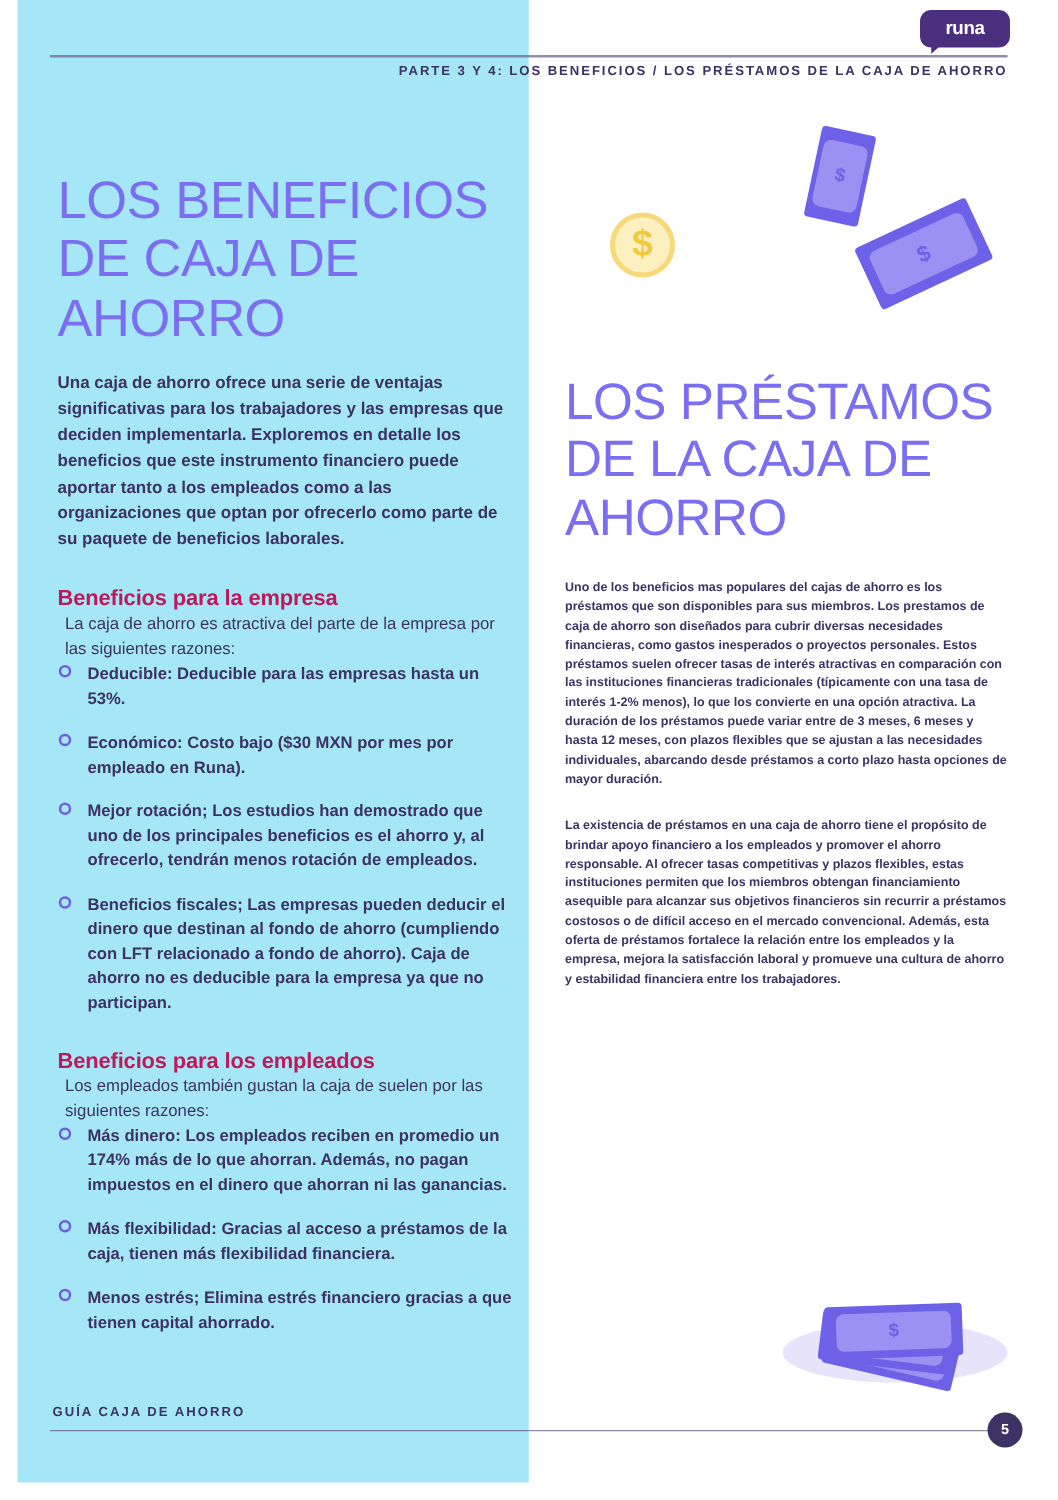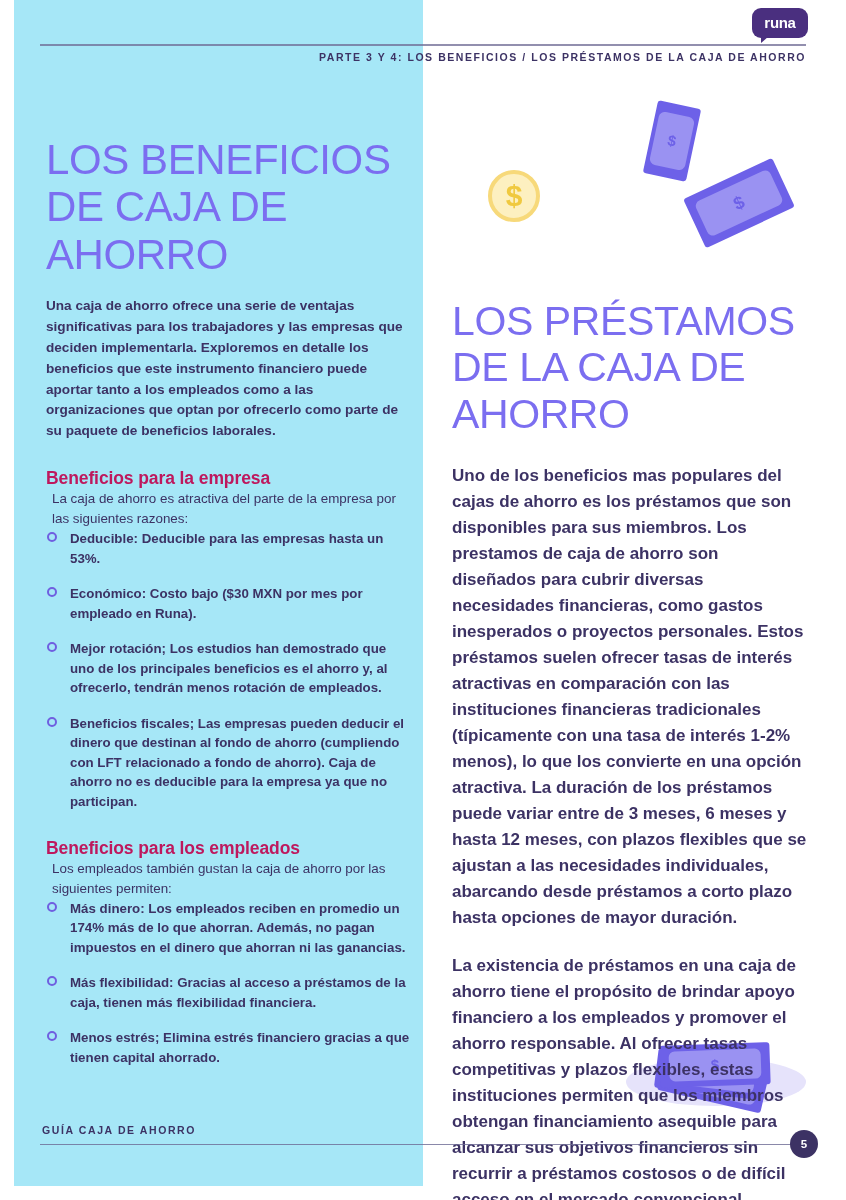--- a/index.html
+++ b/index.html
@@ -49,21 +49,21 @@
     letter-spacing: 1.55px;
     color: #3c3264;
     text-align: right;
     white-space: nowrap;
   }
 
   .logo {
     position: absolute;
     right: 38px;
     top: 8px;
-    width: 56px;
+    width: 72px;
     height: 30px;
   }
   .logo-bubble {
     position: absolute;
     inset: 0;
     background: #4a2f7f;
     border-radius: 9px;
   }
   .logo-tail {
     position: absolute;
@@ -148,21 +148,21 @@
   ul.bullets li .dot {
     position: absolute;
     left: 1px;
     top: 3px;
     width: 10px;
     height: 10px;
     border: 2.4px solid #6f5fe0;
     border-radius: 50%;
   }
 
-  .col-right p.body { margin-top: 22px; font-size: 17px; line-height: 1.53; }
+  .col-right p.body { margin-top: 22px; font-size: 10px; line-height: 1.53; }
   .col-right p.body.first { margin-top: 26px; }
 
   
   .footer-rule {
     position: absolute;
     left: 40px;
     right: 40px;
     bottom: 55px;
     height: 1.5px;
     background: #6d6a93;
@@ -293,21 +293,21 @@
         <span class="dot"></span>
         <span>Mejor rotación; Los estudios han demostrado que uno de los principales beneficios es el ahorro y, al ofrecerlo, tendrán menos rotación de empleados.</span>
       </li>
       <li>
         <span class="dot"></span>
         <span>Beneficios fiscales; Las empresas pueden deducir el dinero que destinan al fondo de ahorro (cumpliendo con LFT relacionado a fondo de ahorro). Caja de ahorro no es deducible para la empresa ya que no participan.</span>
       </li>
     </ul>
 
     <h2 class="section">Beneficios para los empleados</h2>
-    <p class="lead">Los empleados también gustan la caja de ahorro por las siguientes permiten:</p>
+    <p class="lead">Los empleados también gustan la caja de suelen por las siguientes razones:</p>
     <ul class="bullets">
       <li>
         <span class="dot"></span>
         <span>Más dinero: Los empleados reciben en promedio un 174% más de lo que ahorran. Además, no pagan impuestos en el dinero que ahorran ni las ganancias.</span>
       </li>
       <li>
         <span class="dot"></span>
         <span>Más flexibilidad: Gracias al acceso a préstamos de la caja, tienen más flexibilidad financiera.</span>
       </li>
       <li>

